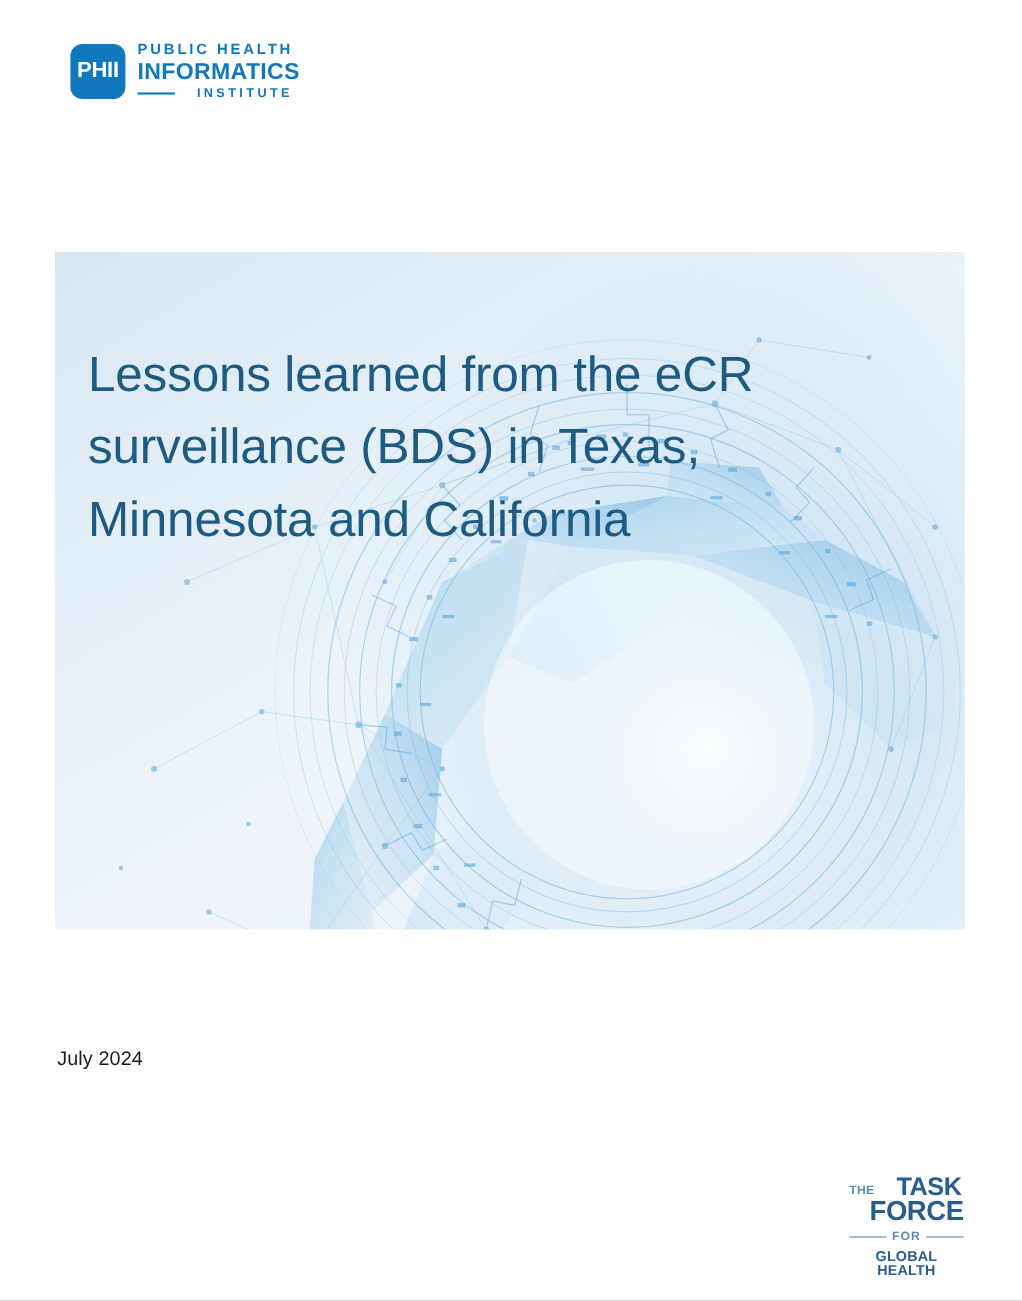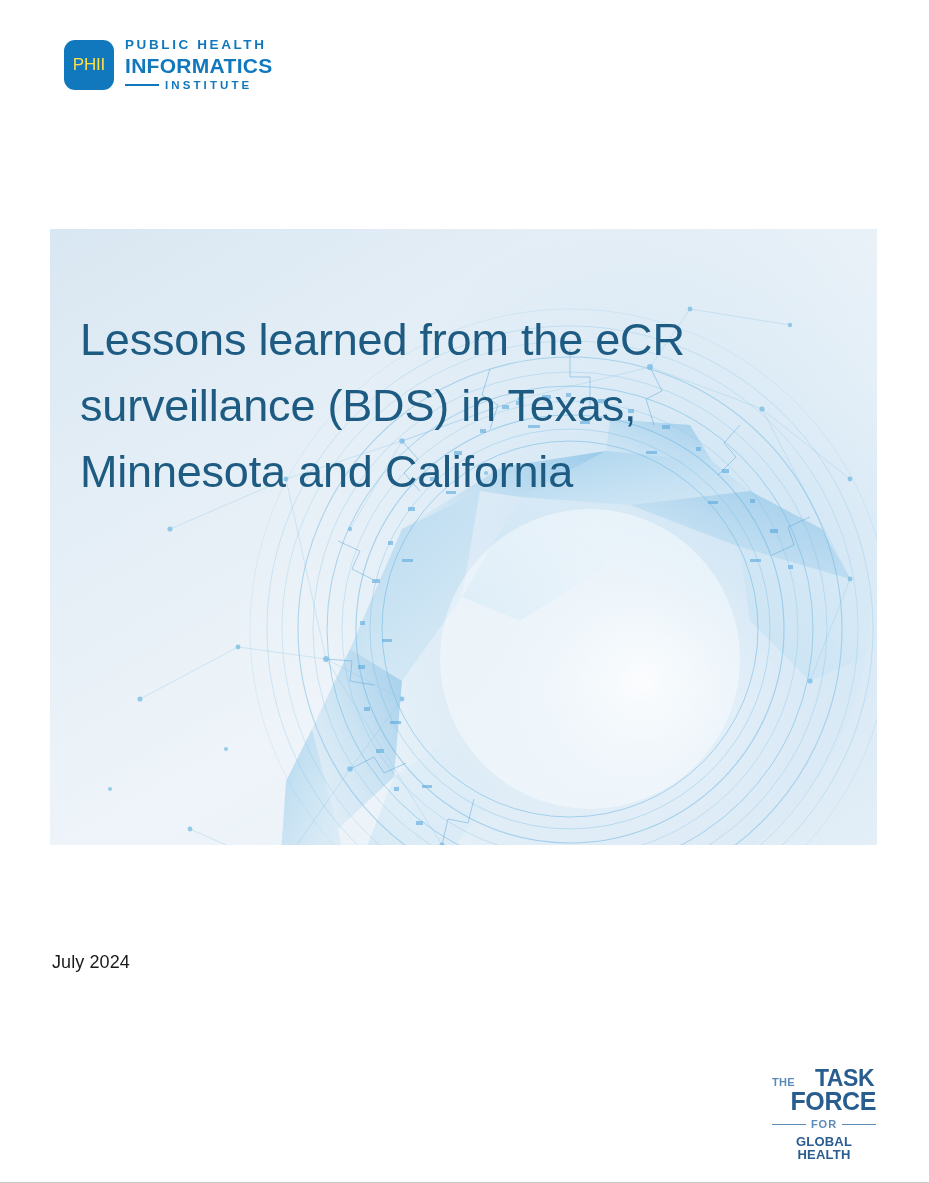--- a/index.html
+++ b/index.html
@@ -36,23 +36,23 @@
   .phii-badge {
     width: 50px;
     height: 50px;
     border-radius: 11px;
     background: #1278be;
     display: flex;
     align-items: center;
     justify-content: center;
   }
   .phii-badge-text {
-    color: #fde047;
-    font-size: 17px;
-    font-weight: normal;
+    color: #ffffff;
+    font-size: 20px;
+    font-weight: bold;
     letter-spacing: -0.2px;
     font-family: "Liberation Sans", sans-serif;
   }
   .phii-words {
     display: flex;
     flex-direction: column;
     justify-content: center;
     line-height: 1;
   }
   .phii-line1 {
@@ -65,21 +65,21 @@
   .phii-line2 {
     color: #1278be;
     font-size: 21px;
     font-weight: bold;
     letter-spacing: 0.3px;
     margin-bottom: 4px;
   }
   .phii-line3row {
     display: flex;
     align-items: center;
-    gap: 6px;
+    gap: 20px;
   }
   .phii-rule {
     width: 34px;
     height: 2px;
     background: #1278be;
   }
   .phii-line3 {
     color: #1278be;
     font-size: 11.5px;
     font-weight: 600;

